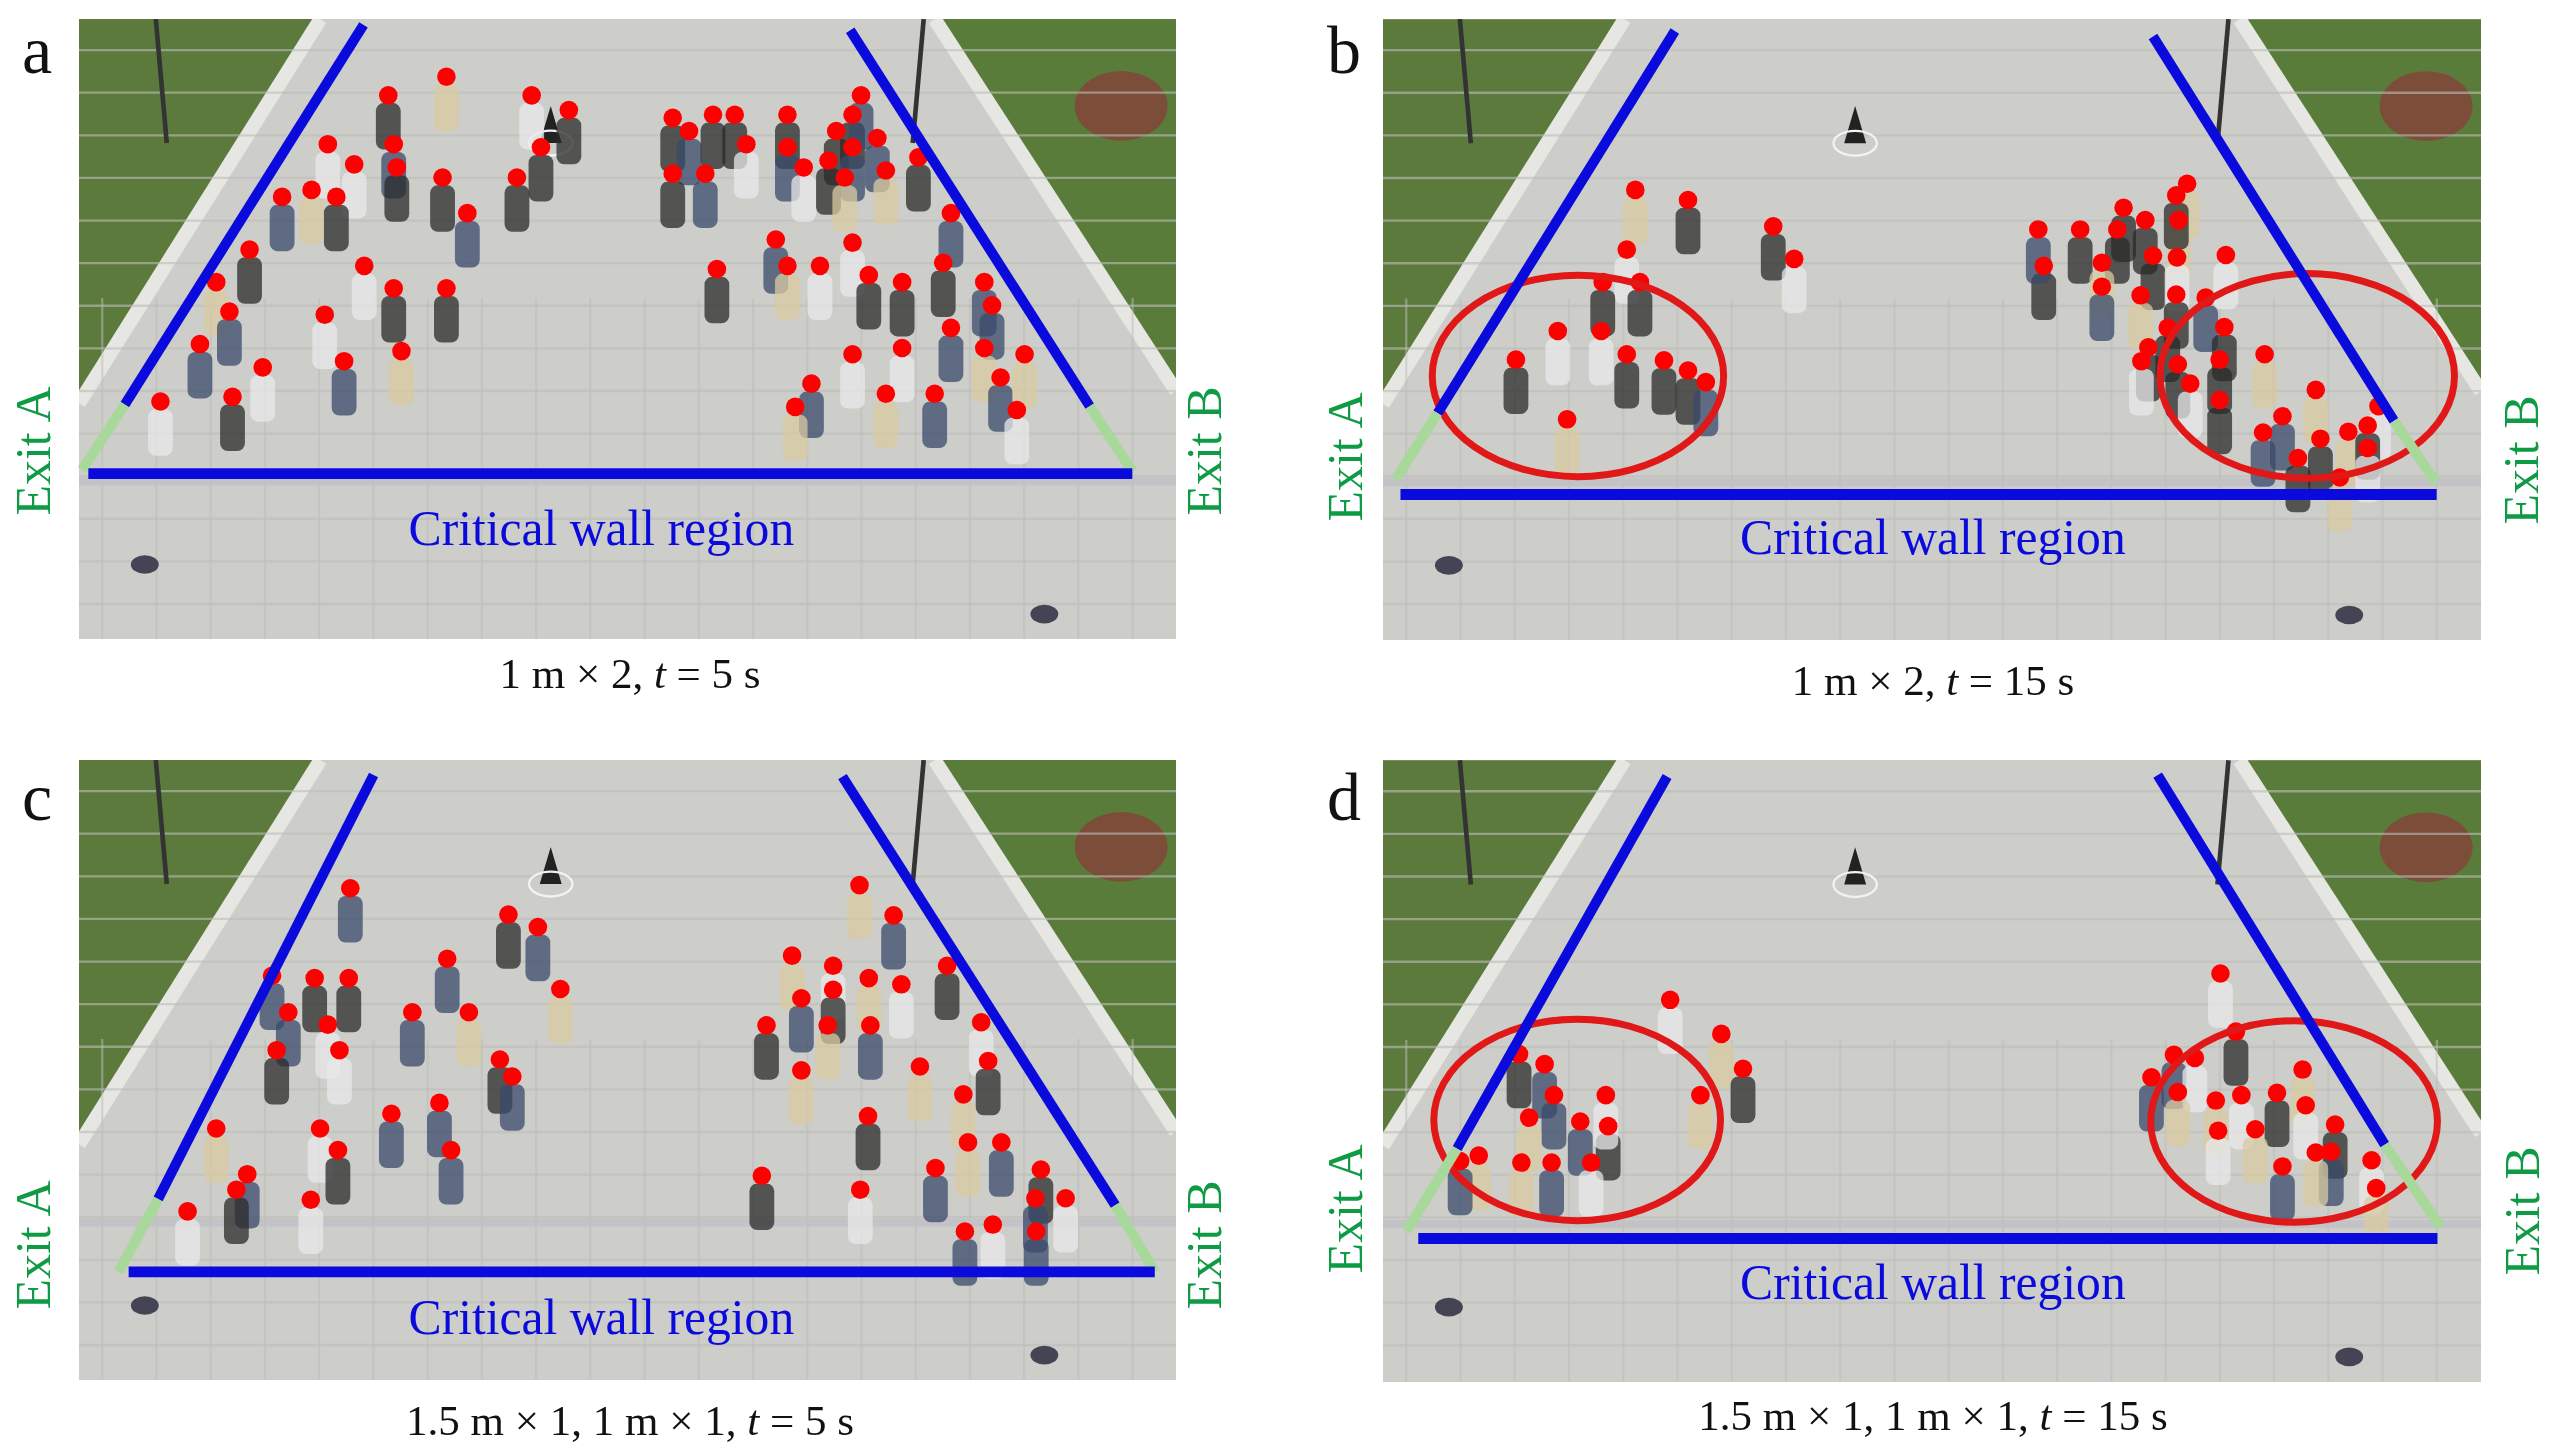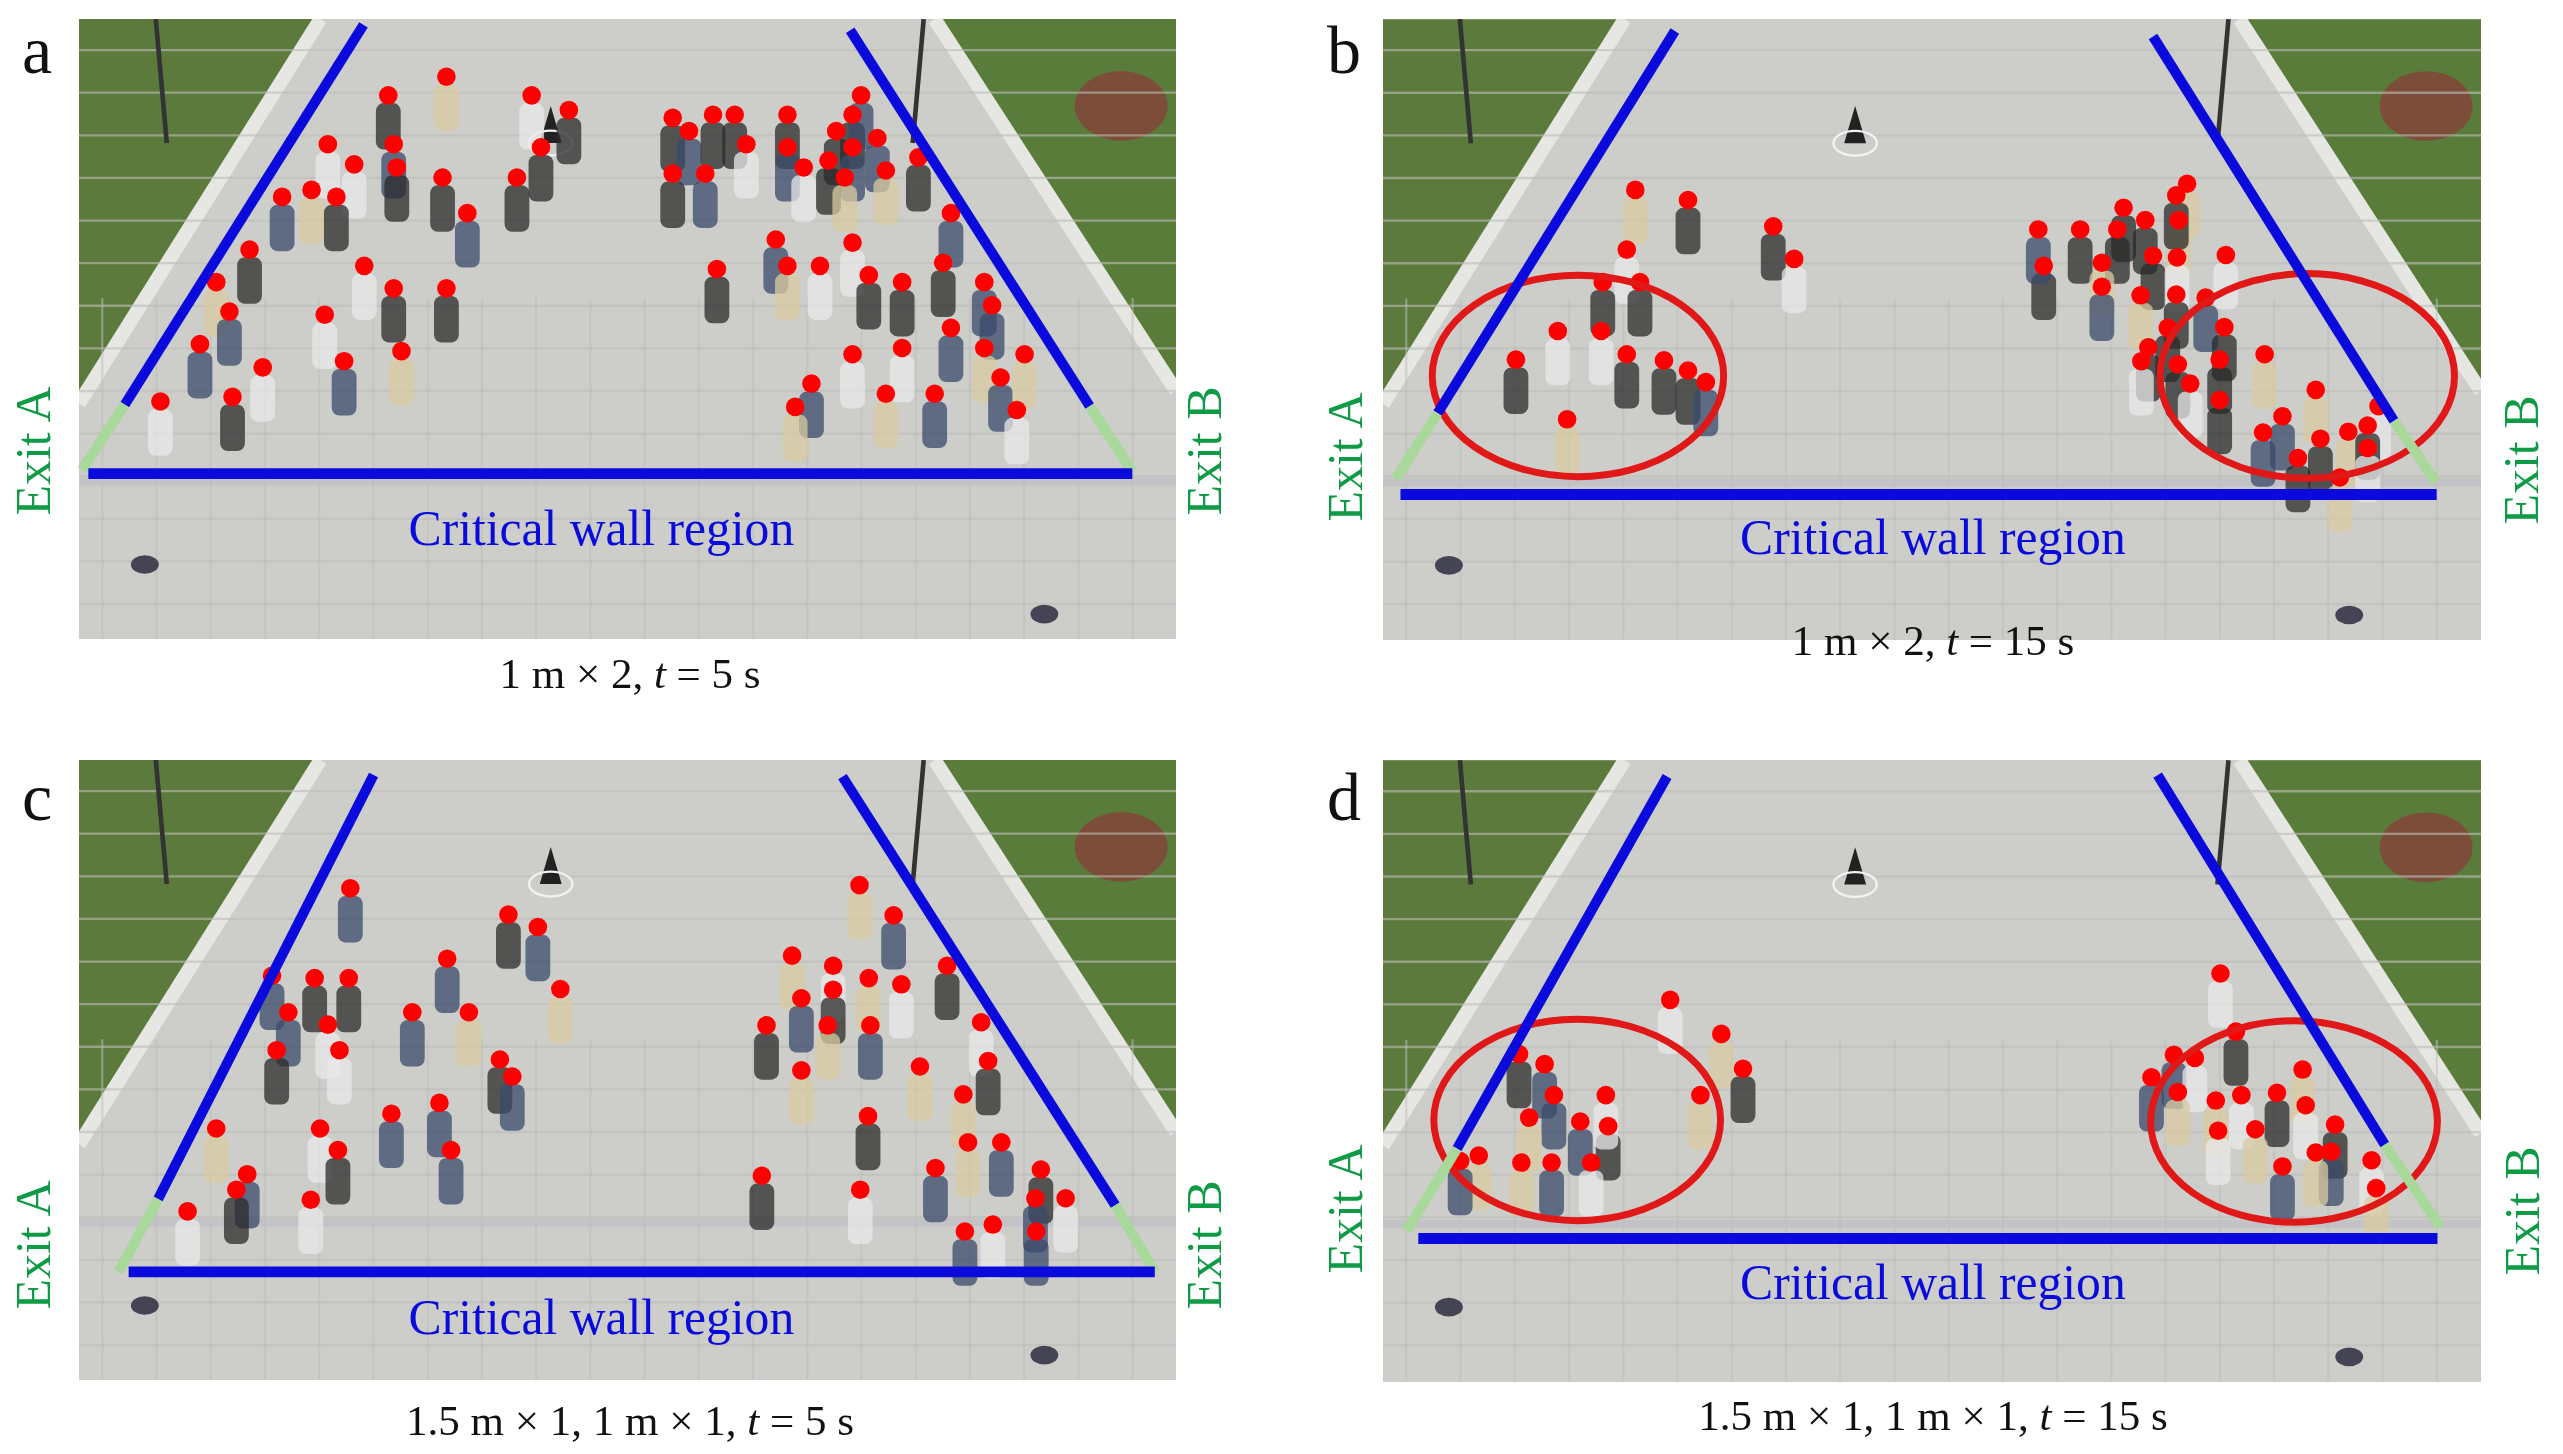--- a/index.html
+++ b/index.html
@@ -380,21 +380,21 @@
       <ellipse cx="2977" cy="485" rx="190" ry="132" fill="none" stroke="#e01818" stroke-width="9"></ellipse>
       <line x1="2161" y1="40" x2="1855" y2="533" stroke="#0a0adc" stroke-width="13" stroke-linecap="butt"></line>
       <line x1="2778" y1="47" x2="3089" y2="543" stroke="#0a0adc" stroke-width="13" stroke-linecap="butt"></line>
       <line x1="1855" y1="533" x2="1801" y2="618" stroke="#a8d89a" stroke-width="13" stroke-linecap="butt"></line>
       <line x1="3089" y1="543" x2="3143" y2="622" stroke="#a8d89a" stroke-width="13" stroke-linecap="butt"></line>
       <line x1="1807" y1="638" x2="3144" y2="638" stroke="#0a0adc" stroke-width="14" stroke-linecap="butt"></line>
       <text x="2494" y="700" text-anchor="middle" dominant-baseline="middle" font-size="64" fill="#0a0adc" class="cwr">Critical wall region</text>
     </svg>
     <div class="exit-label" style="left: 1345px; top: 457px;">Exit A</div>
     <div class="exit-label" style="left: 2521px; top: 460px;">Exit B</div>
-    <div class="caption" style="left: 1933px; top: 640px;"><span>1 m × 2, </span><i>t</i><span> = 15 s</span></div>
+    <div class="caption" style="left: 1933px; top: 680px;"><span>1 m × 2, </span><i>t</i><span> = 15 s</span></div>
     <div class="panel-label" style="left: 22px; top: 763px;">c</div>
     <div class="photo" style="left: 79px; top: 760px; width: 1097px; height: 620px;">
       <svg width="1097" height="620" viewBox="0 0 1416 800">
         <rect x="0" y="0" width="1416" height="800" fill="#cdcdca"></rect>
         <polygon points="0,0 311.52,0 0,496" fill="#5c7a3c"></polygon>
         <polygon points="1104.48,0 1416,0 1416,480" fill="#5a7c3a"></polygon>
         <ellipse cx="1345.2" cy="112.00000000000001" rx="60" ry="45" fill="#8a3a3a" opacity="0.7"></ellipse>
         <line x1="311.52" y1="0" x2="0" y2="496" stroke="#e6e6e2" stroke-width="18"></line>
         <line x1="1104.48" y1="0" x2="1416" y2="480" stroke="#e6e6e2" stroke-width="18"></line>
         <line x1="0" y1="40" x2="1416" y2="40" stroke="#bdbdba" stroke-width="3" opacity="0.6"></line>

